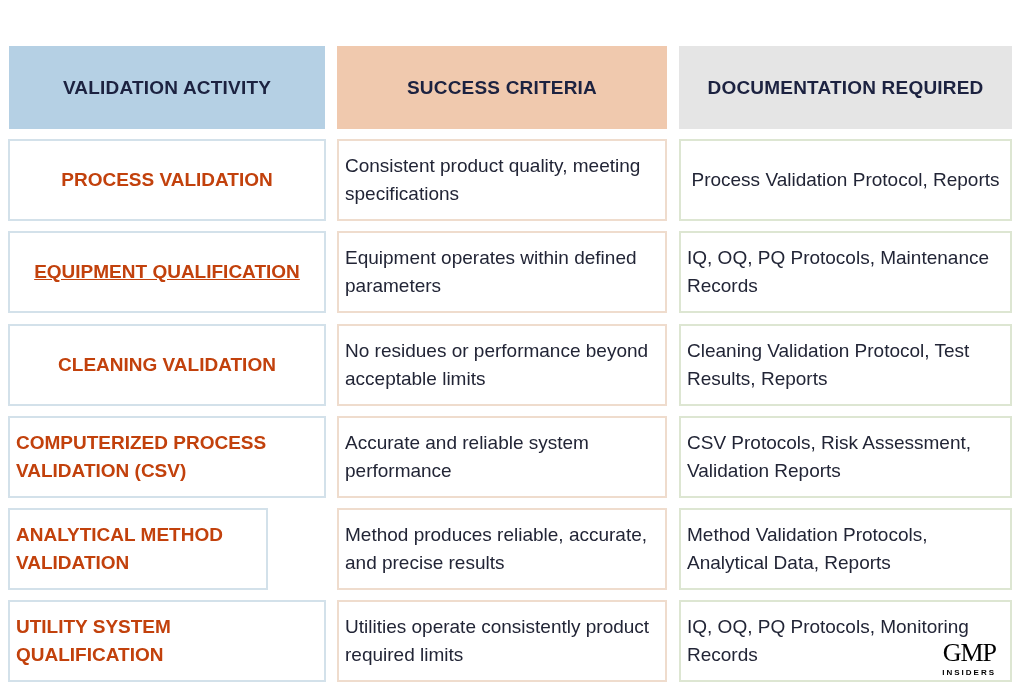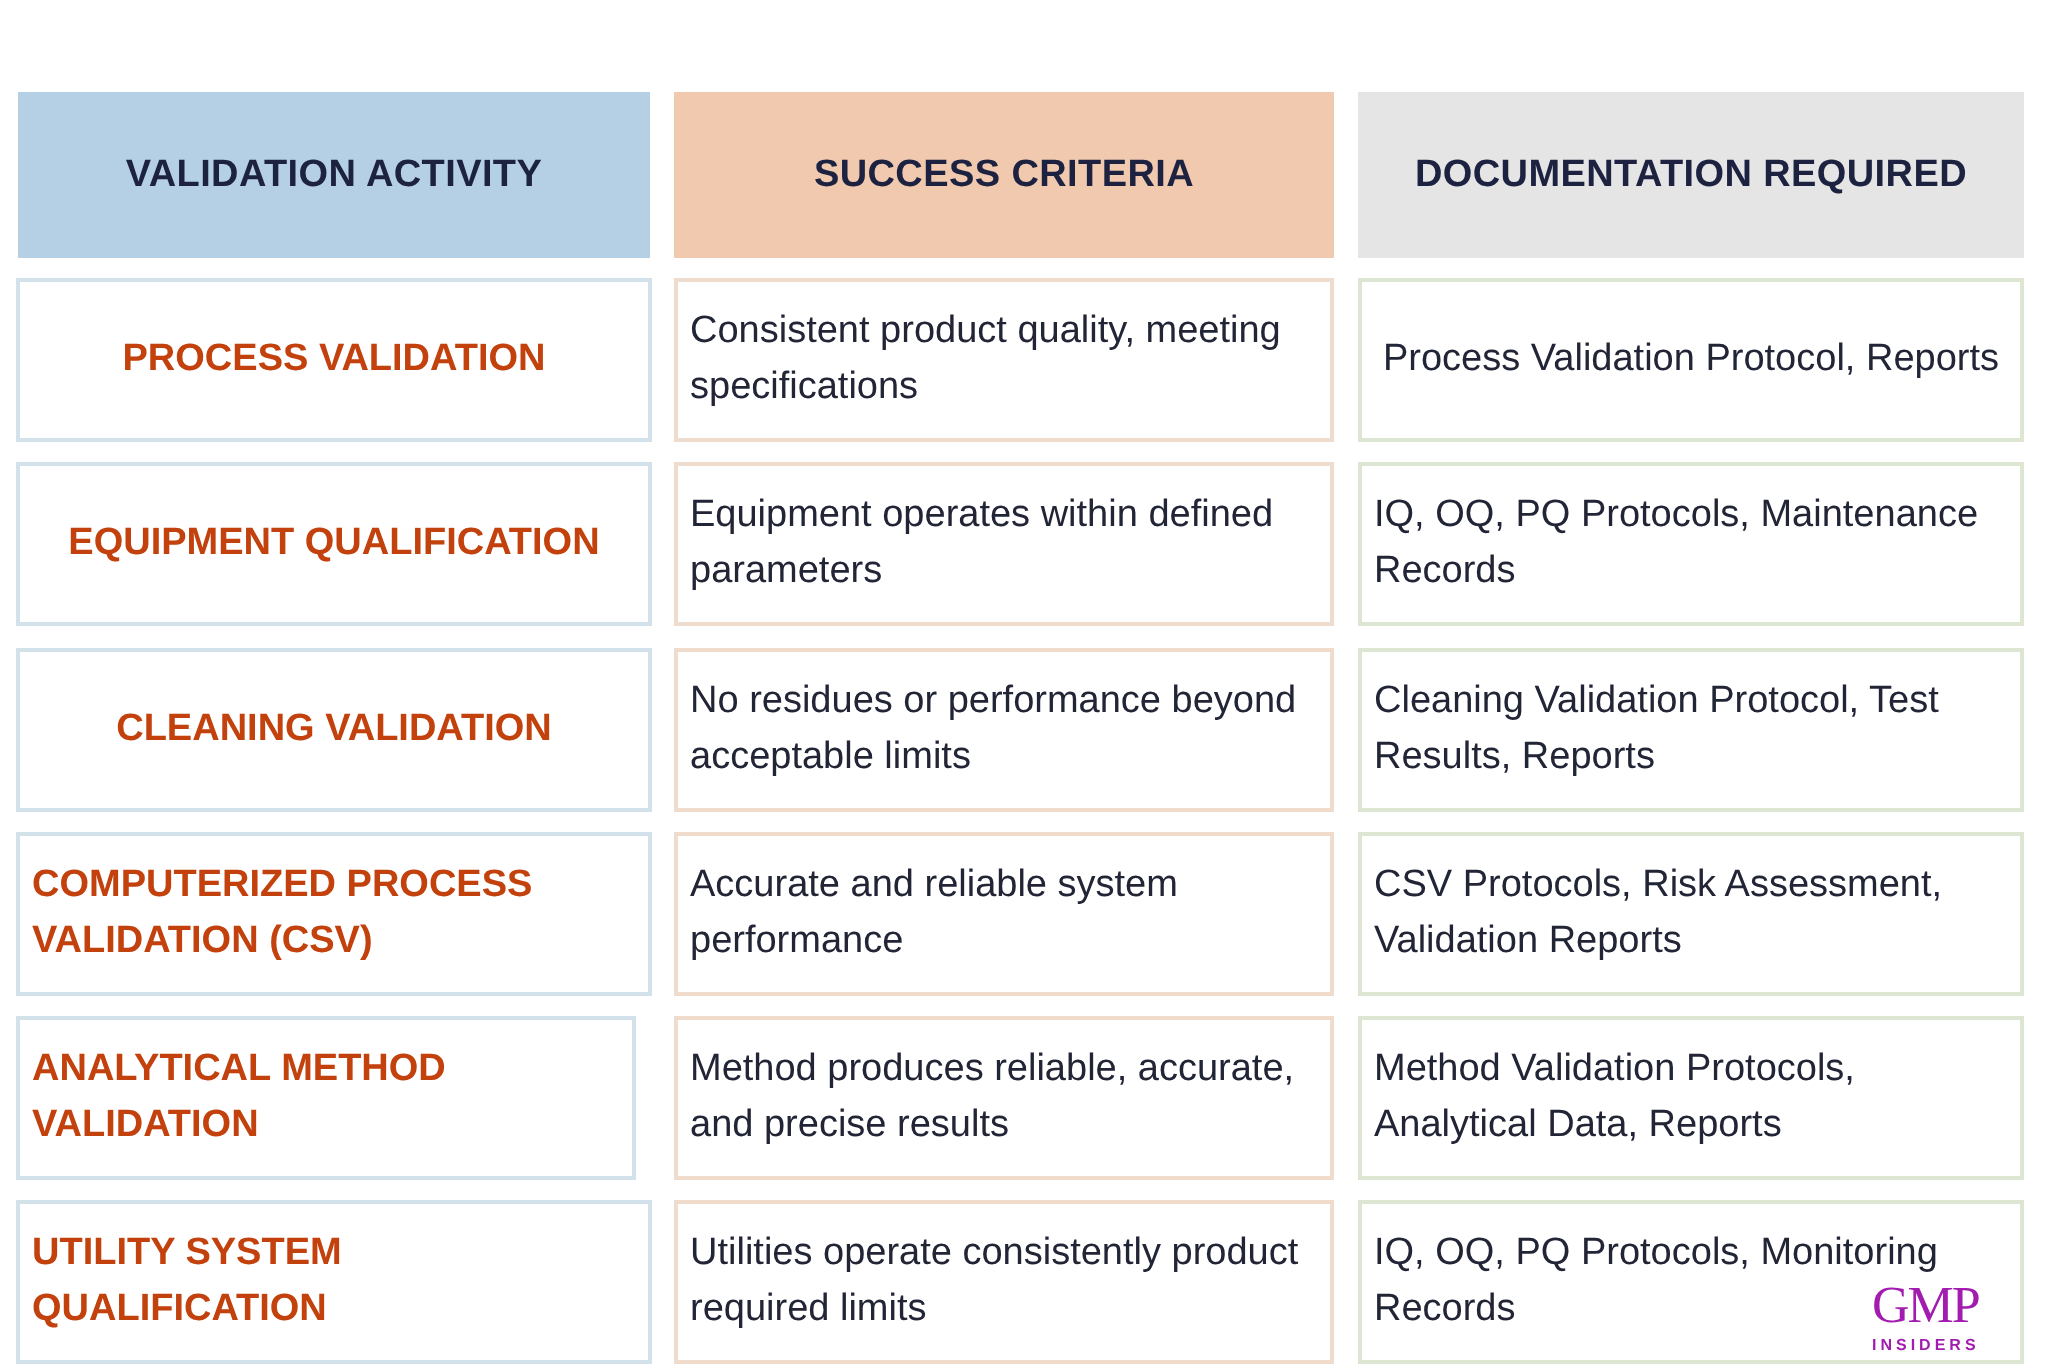--- a/index.html
+++ b/index.html
@@ -15,49 +15,49 @@
   .c1 { left: 9px; width: 316px; }
   .c2 { left: 337px; width: 330px; }
   .c3 { left: 679px; width: 333px; }
   .h1 { background: #b5d0e4; }
   .h2 { background: #f0c9ae; }
   .h3 { background: #e5e5e5; }
   .body-cell { background: #fff; border: 2px solid; height: 82px; padding: 0 6px; line-height: 28px; font-size: 19px; color: #222536; }
   .b1 { border-color: #d3e1ea; font-weight: bold; color: #c2410c; font-size: 19px; }
   .b2 { border-color: #efdccd; }
   .b3 { border-color: #dde6d2; }
-  .logo { position: absolute; left: 936px; top: 640px; width: 60px; text-align: left; color: #a21caf; }
+  .logo { position: absolute; left: 936px; top: 640px; width: 60px; text-align: right; color: #000000; }
   .logo .mark { font-family: "Liberation Serif", serif; font-size: 26px; line-height: 26px; letter-spacing: -1px; }
   .logo .sub { font-size: 8px; letter-spacing: 2px; font-weight: bold; margin-top: 2px; }
 </style>
 </head>
 <body>
 
 <div>
   <div class="cell hdr h1 c1" style="top:11px;height:83px;">VALIDATION ACTIVITY</div>
   <div class="cell hdr h2 c2" style="top:11px;height:83px;">SUCCESS CRITERIA</div>
   <div class="cell hdr h3 c3" style="top:11px;height:83px;">DOCUMENTATION REQUIRED</div>
 
   <div class="cell body-cell b1 c1" style="top:104px;width:318px;left:8px;">PROCESS VALIDATION</div>
   <div class="cell body-cell b2 c2" style="top:104px;">Consistent product quality, meeting specifications</div>
   <div class="cell body-cell b3 c3" style="top:104px;">Process Validation Protocol, Reports</div>
 
-  <div class="cell body-cell b1 c1" style="top:196px;width:318px;left:8px;">EQUIPMENT QUALIFICATION</div>
+  <div class="cell body-cell b1 c1" style="top:196px;width:318px;left:8px;text-decoration:underline;">EQUIPMENT QUALIFICATION</div>
   <div class="cell body-cell b2 c2" style="top:196px;">Equipment operates within defined parameters</div>
   <div class="cell body-cell b3 c3" style="top:196px;">IQ, OQ, PQ Protocols, Maintenance Records</div>
 
   <div class="cell body-cell b1 c1" style="top:289px;width:318px;left:8px;">CLEANING VALIDATION</div>
   <div class="cell body-cell b2 c2" style="top:289px;">No residues or performance beyond acceptable limits</div>
   <div class="cell body-cell b3 c3" style="top:289px;">Cleaning Validation Protocol, Test Results, Reports</div>
 
   <div class="cell body-cell b1 c1" style="top:381px;width:318px;left:8px;">COMPUTERIZED PROCESS VALIDATION (CSV)</div>
   <div class="cell body-cell b2 c2" style="top:381px;">Accurate and reliable system performance</div>
   <div class="cell body-cell b3 c3" style="top:381px;">CSV Protocols, Risk Assessment, Validation Reports</div>
 
-  <div class="cell body-cell b1 c1" style="top:473px;width:310px;left:8px;">ANALYTICAL METHOD VALIDATION</div>
+  <div class="cell body-cell b1 c1" style="top:473px;width:260px;left:8px;">ANALYTICAL METHOD VALIDATION</div>
   <div class="cell body-cell b2 c2" style="top:473px;">Method produces reliable, accurate, and precise results</div>
   <div class="cell body-cell b3 c3" style="top:473px;">Method Validation Protocols, Analytical Data, Reports</div>
 
   <div class="cell body-cell b1 c1" style="top:565px;width:318px;left:8px;">UTILITY SYSTEM QUALIFICATION</div>
   <div class="cell body-cell b2 c2" style="top:565px;">Utilities operate consistently product required limits</div>
   <div class="cell body-cell b3 c3" style="top:565px;">IQ, OQ, PQ Protocols, Monitoring Records</div>
 </div>
 
 <div class="logo">
   <div class="mark">GMP</div>

